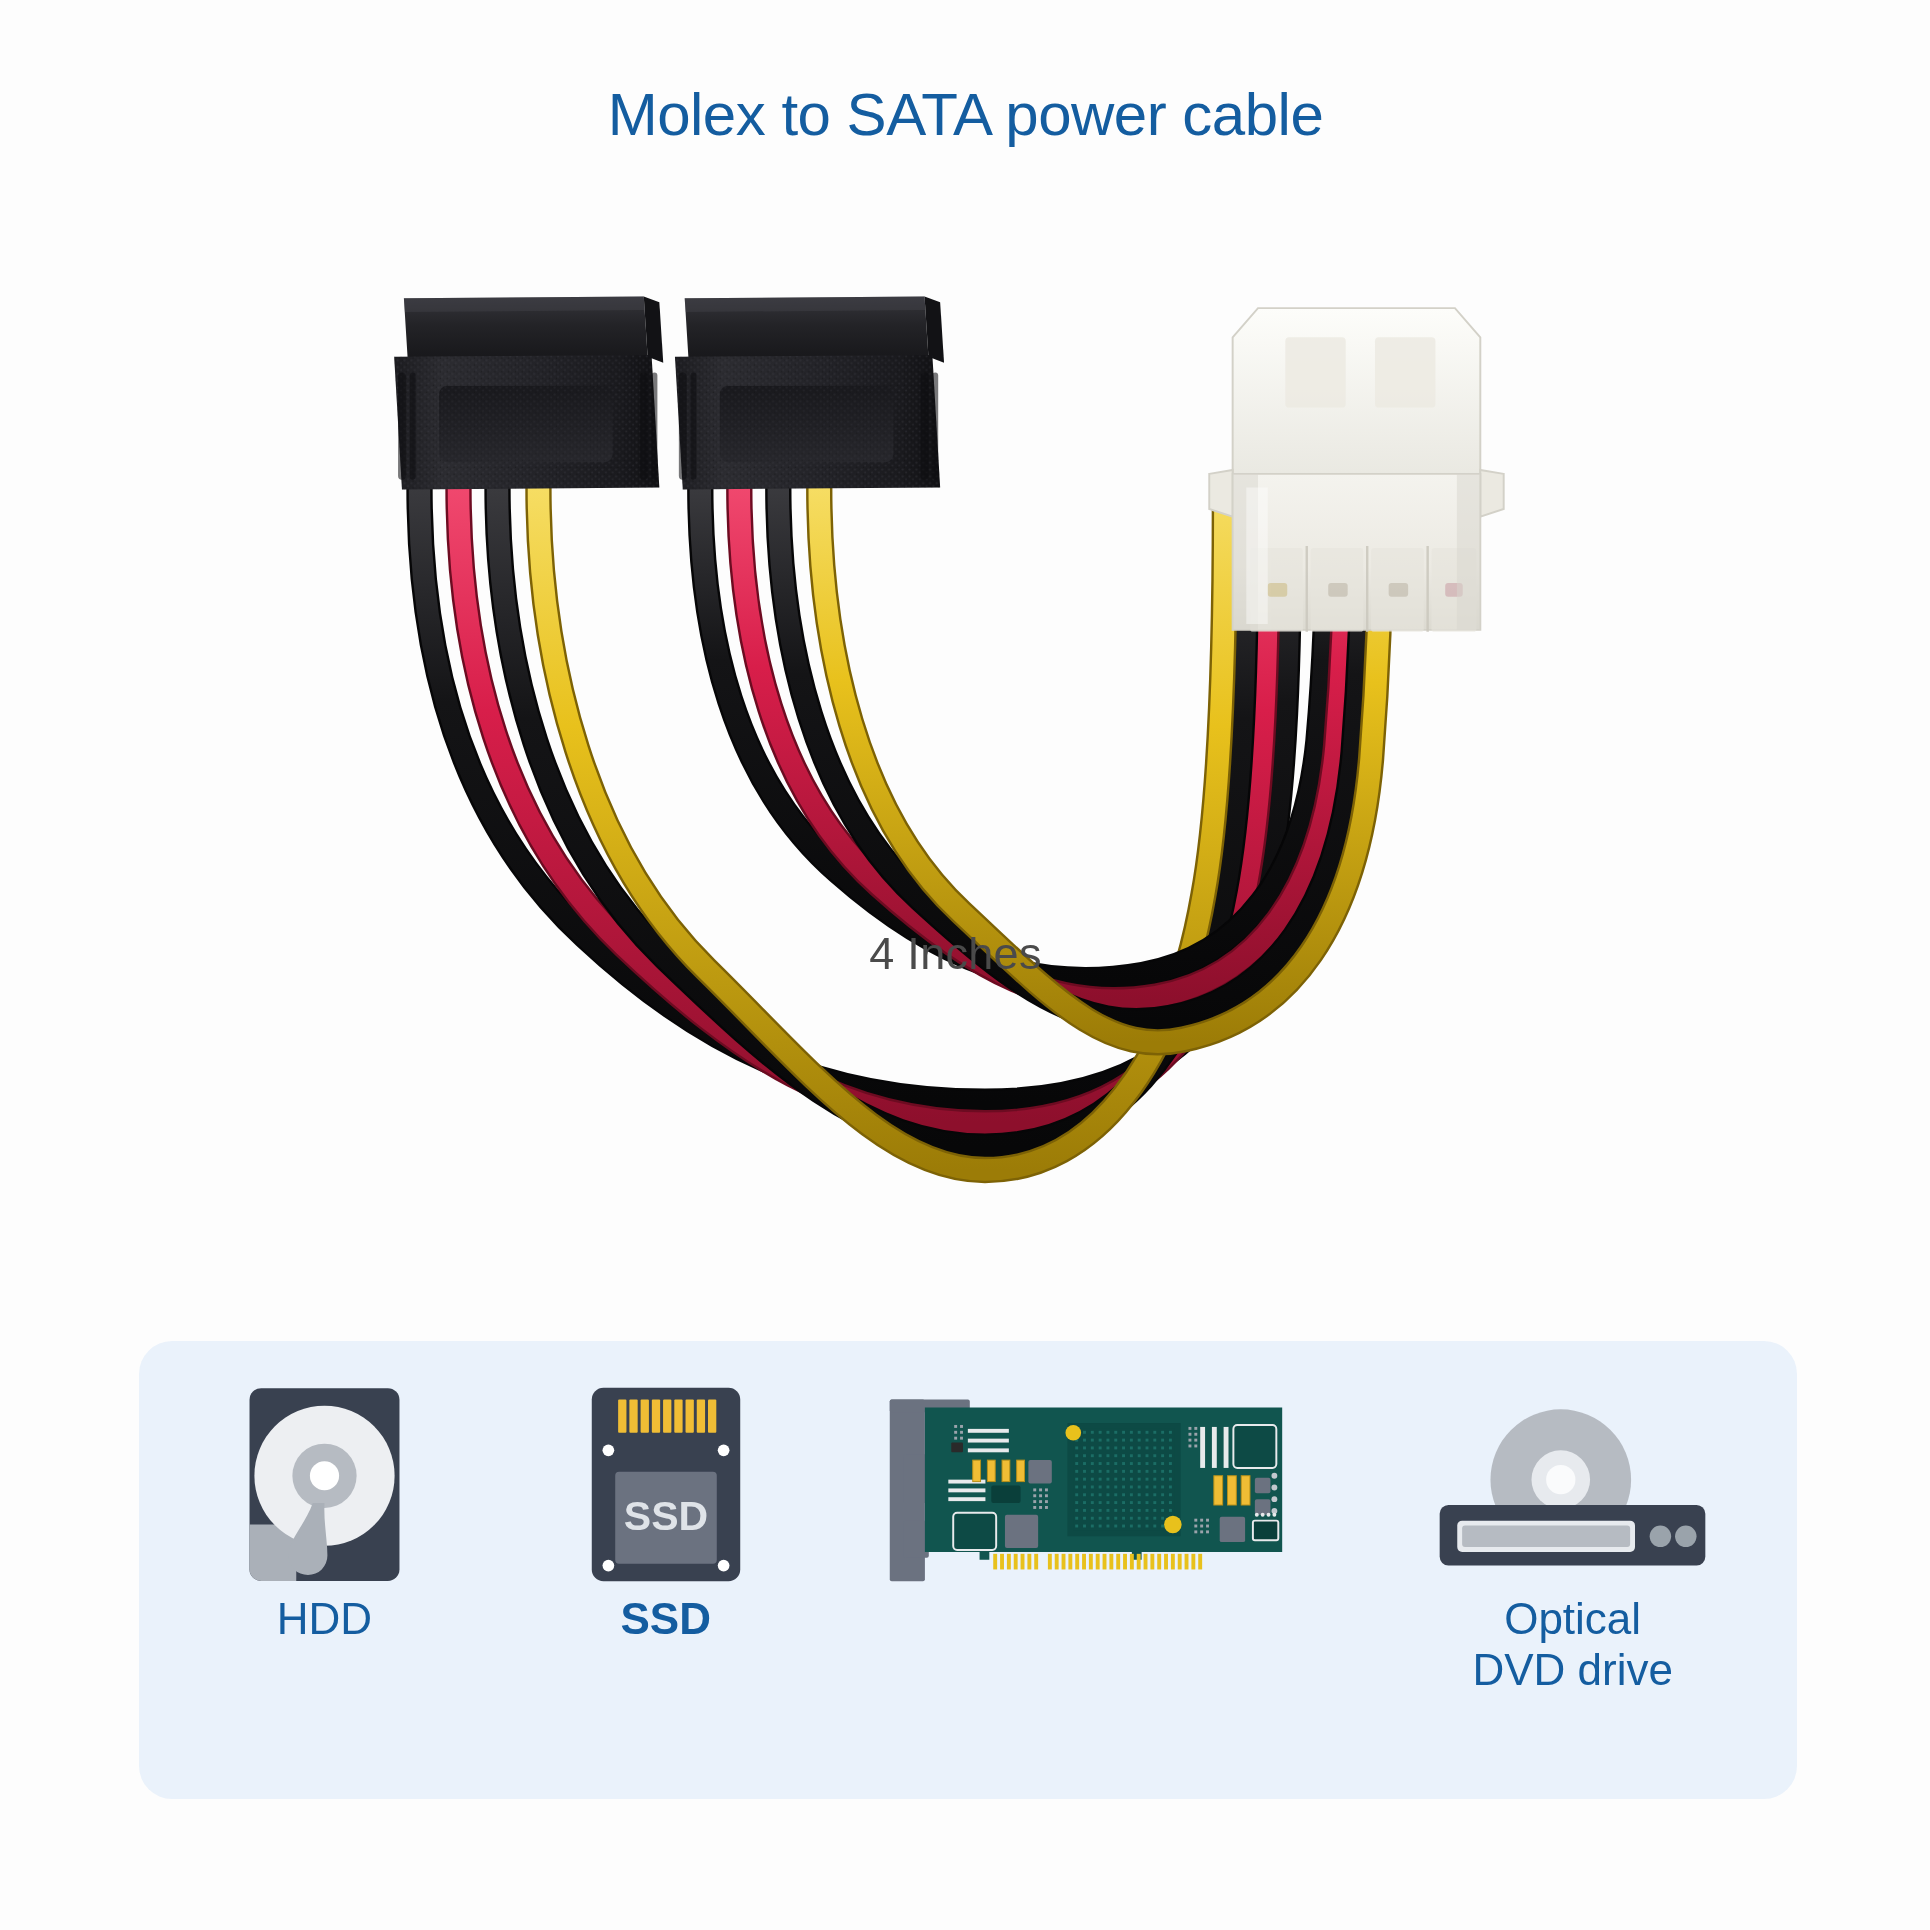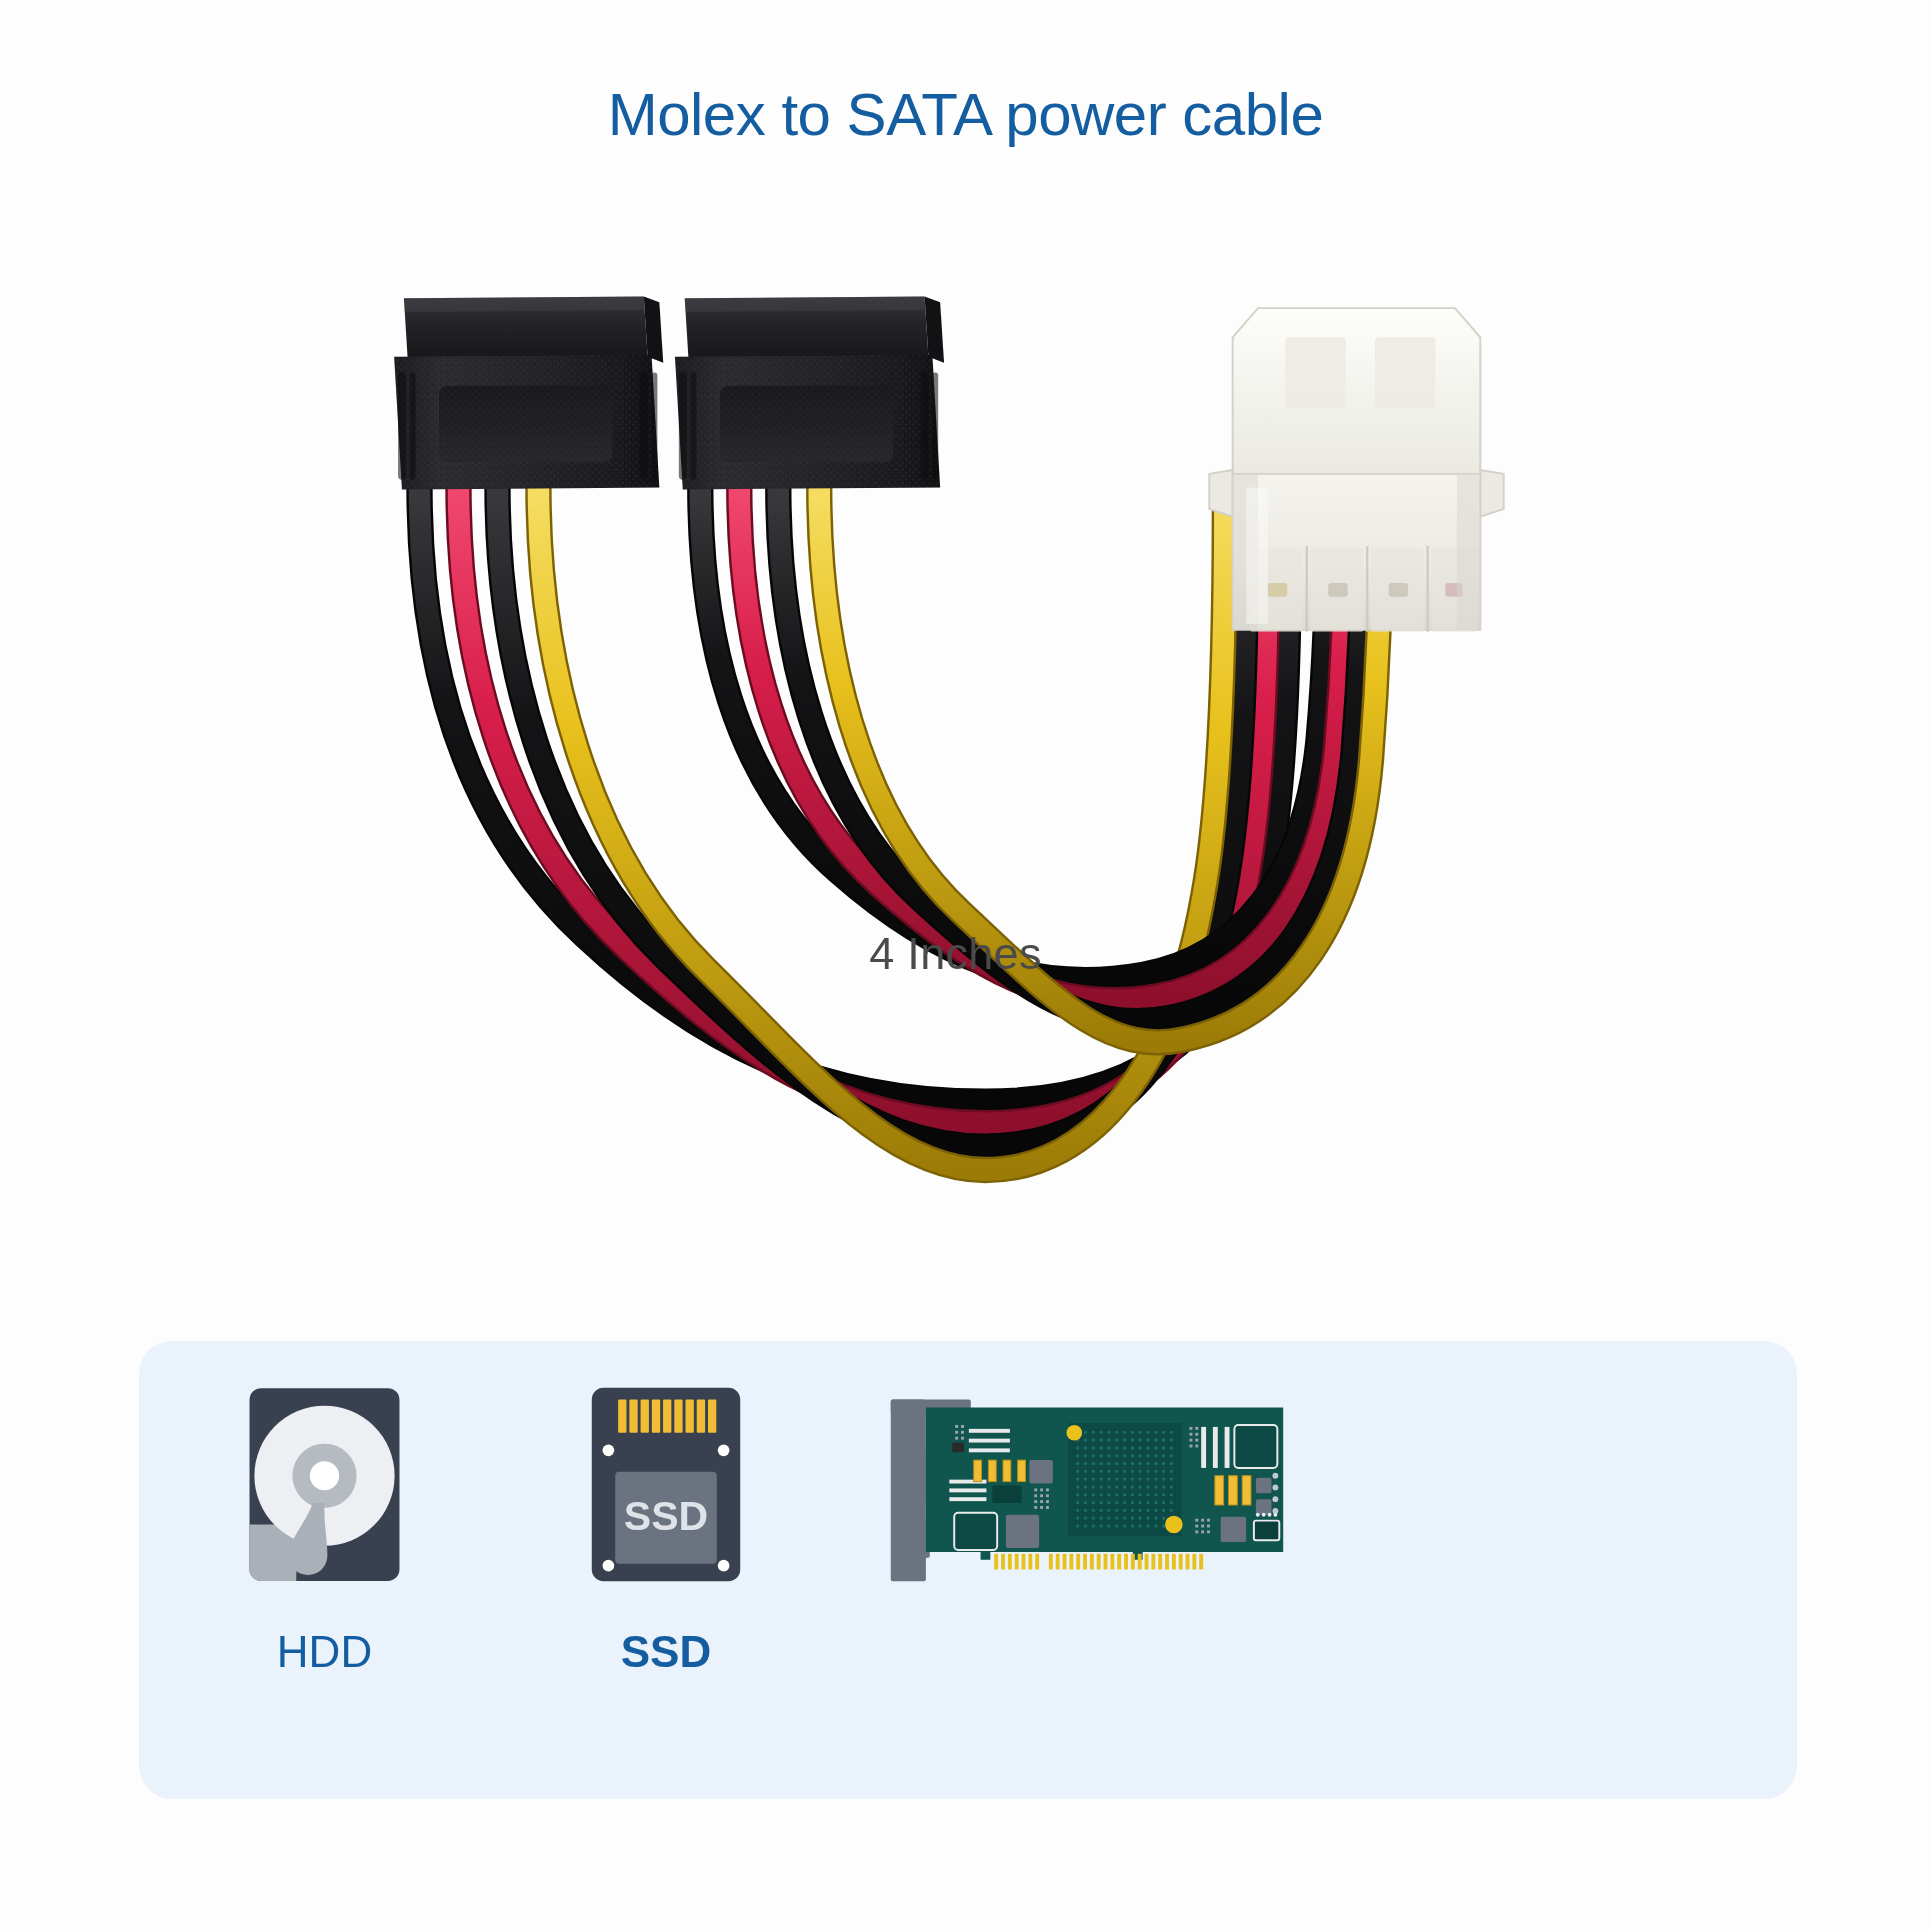--- a/index.html
+++ b/index.html
@@ -62,21 +62,20 @@
     justify-content:flex-start;
     padding-top:37px;
   }
   .compat-item.hdd  { width:371px; }
   .compat-item.ssd  { width:312px;font-weight:bold; }
   .compat-item.pcie { width:527px; }
   .compat-item.odd  { width:449px; }
 
   .icon-box { height:215px; display:flex; align-items:flex-end; justify-content:center; }
   .compat-label {
-    margin-top:33px;
     text-align:center;
     font-size:44px;
     line-height:1.16;
     color:#145DA0;
     white-space:pre-line;
   }
 </style>
 </head>
 <body>
 
@@ -627,16 +626,32 @@
               <rect x="328" y="150" width="3" height="3"></rect>
             <rect x="334" y="150" width="3" height="3"></rect>
             <rect x="322" y="156" width="3" height="3"></rect>
               <rect x="328" y="156" width="3" height="3"></rect>
             <rect x="334" y="156" width="3" height="3"></rect>
           </g>
         </svg>
       </div>
     </div>
 
+    <div class="compat-item odd">
+      <div class="icon-box">
+        <svg width="293" height="215" viewBox="0 0 300 220">
+          <circle cx="138" cy="104" r="72" fill="#b6bbc2"></circle>
+          <circle cx="138" cy="104" r="30" fill="#e7eaee"></circle>
+          <circle cx="138" cy="104" r="15" fill="#fafbfc"></circle>
+          <rect x="14" y="130" width="272" height="62" rx="9" fill="#394150"></rect>
+          <rect x="32" y="146" width="182" height="32" rx="5" fill="#e7eaee"></rect>
+          <rect x="37" y="151" width="172" height="22" rx="3" fill="#b6bbc2"></rect>
+          <circle cx="240" cy="162" r="11" fill="#9aa3ab"></circle>
+          <circle cx="266" cy="162" r="11" fill="#9aa3ab"></circle>
+        </svg>
+      </div>
+      <div class="compat-label">Optical
+DVD drive</div>
+    </div>
 
   </div>
 </div>
 
 
 </body></html>

